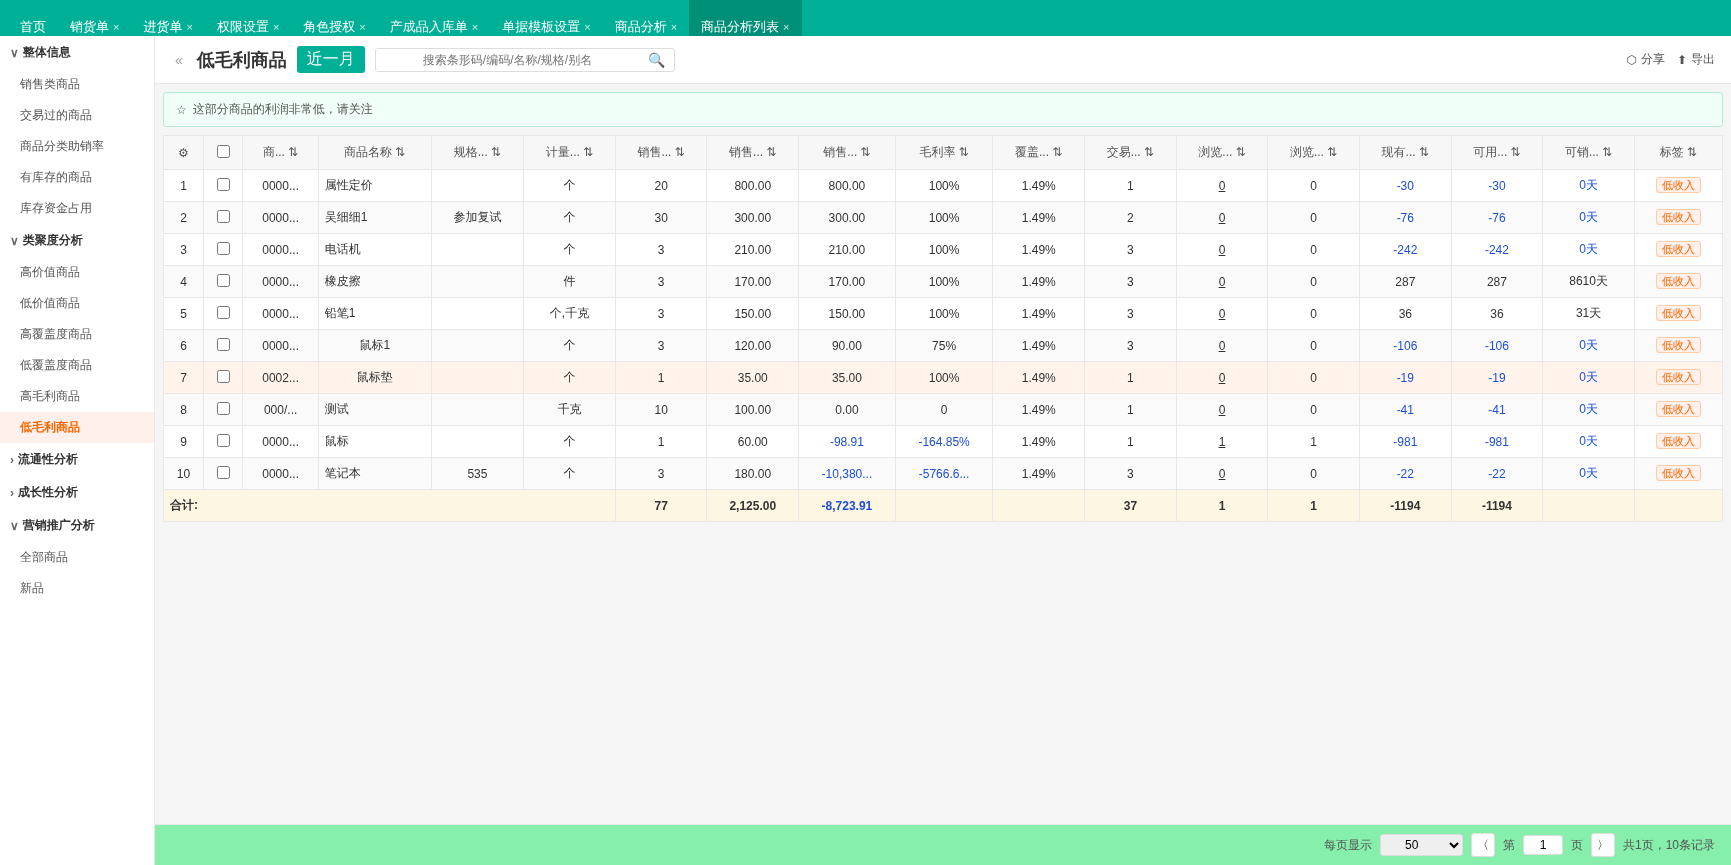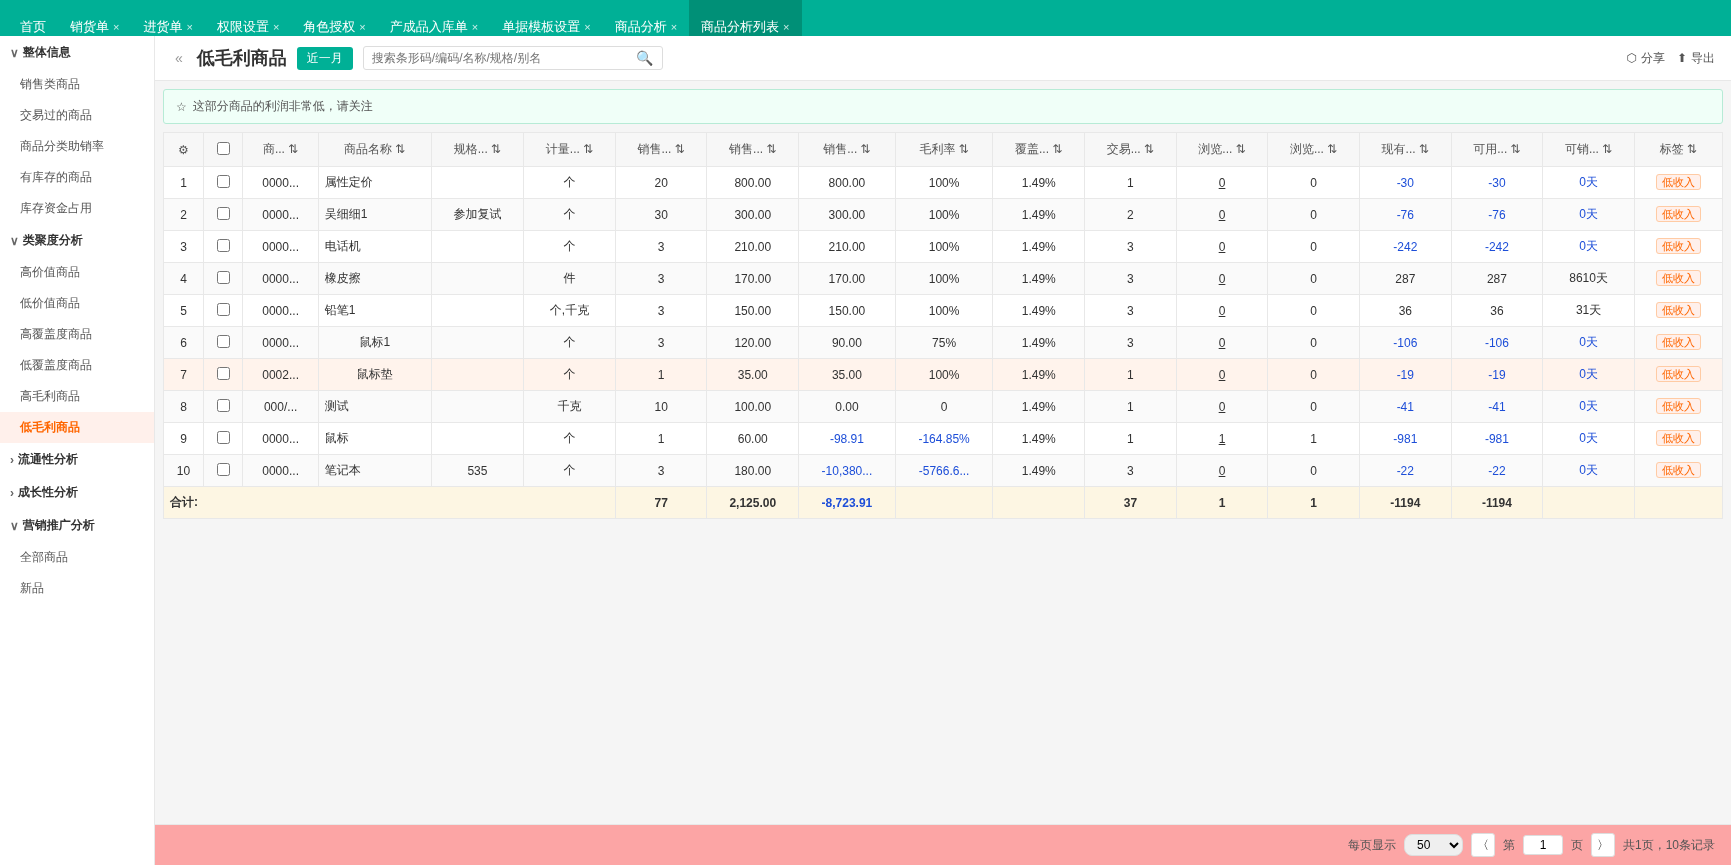--- a/index.html
+++ b/index.html
@@ -76,40 +76,41 @@
       font-size: 18px;
       font-weight: bold;
       color: #333;
     }
     .filter-btn {
       background: #00b096;
       color: #fff;
       border: none;
       border-radius: 3px;
       padding: 3px 10px;
-      font-size: 12px;
+      font-size: 16px;
       cursor: pointer;
       font-family: Liberation Serif, serif;
     }
     .search-box {
       display: flex;
       align-items: center;
       border: 1px solid #ddd;
       border-radius: 3px;
       padding: 3px 8px;
       background: #fff;
       flex: 1;
       max-width: 300px;
     }
     .search-box input {
       border: none;
       outline: none;
       font-size: 12px;
       width: 100%;
       color: #1d4ed8;
+      margin-left: 39px;
     }
     .search-icon { color: #ff6600; font-size: 14px; }
     .header-right {
       margin-left: auto;
       display: flex;
       gap: 12px;
     }
     .header-action-btn {
       display: flex;
       align-items: center;
@@ -181,34 +182,34 @@
       border-radius: 3px;
       padding: 1px 5px;
       font-size: 11px;
     }
 
     .text-red { color: #1d4ed8; }
     .underline { text-decoration: underline; cursor: pointer; }
 
     
     .pagination {
-      background: #fca5a5;
+      background: #86efac;
       border-top: 1px solid #e8e8e8;
       padding: 8px 16px;
       display: flex;
       align-items: center;
       justify-content: flex-end;
       gap: 8px;
       font-size: 12px;
       color: #555;
     }
     .pagination select {
       border: 1px solid #ddd;
-      border-radius: 8px;
-      padding: 2px 8px;
+      border-radius: 3px;
+      padding: 2px 20px;
       font-size: 12px;
     }
     .page-btn {
       width: 24px;
       height: 24px;
       border: 1px solid #ddd;
       border-radius: 3px;
       background: #fff;
       cursor: pointer;
       display: flex;

